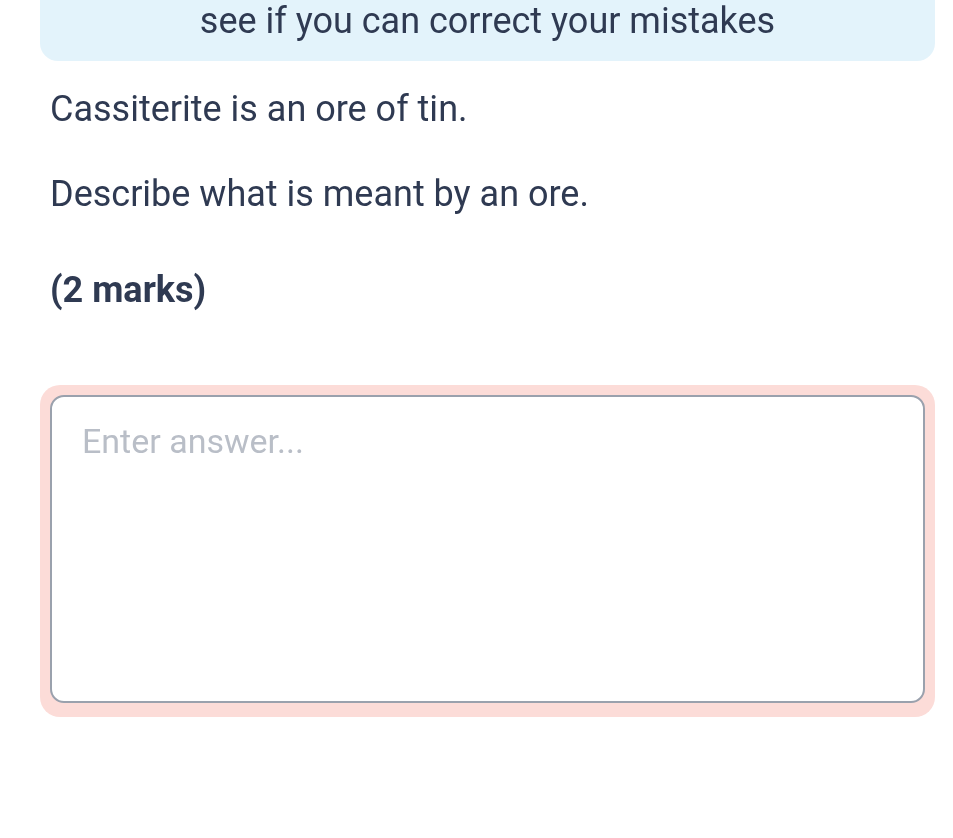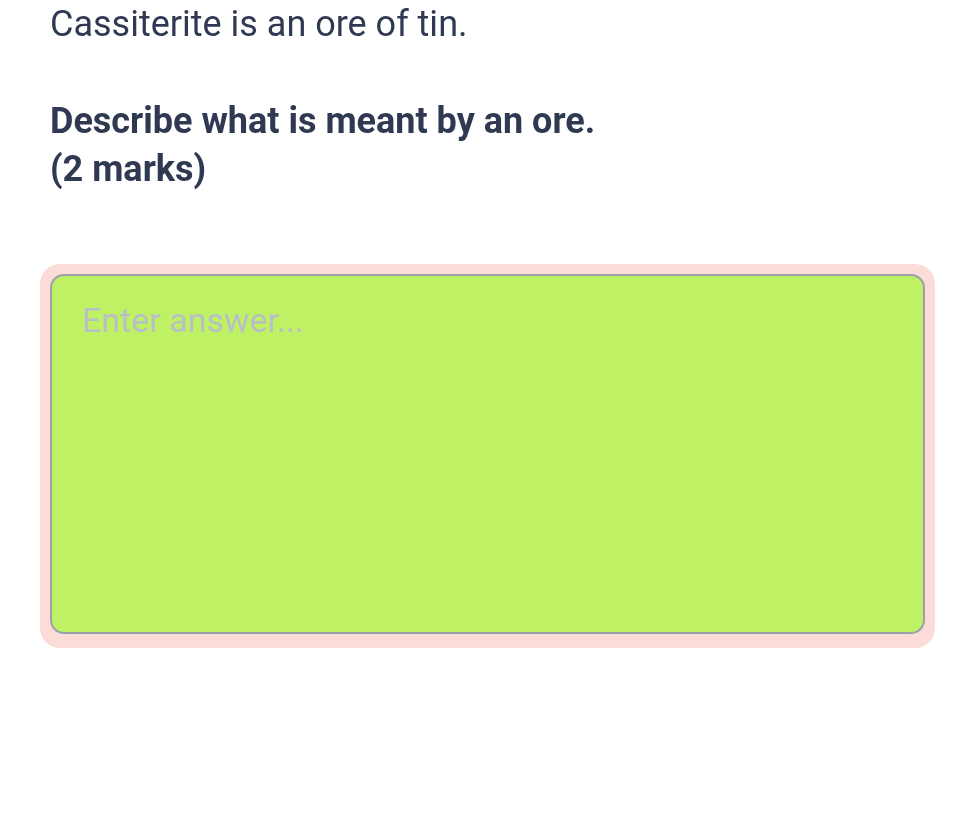--- a/index.html
+++ b/index.html
@@ -27,63 +27,67 @@
     line-height: 1.2;
   }
   .question-block {
     margin: 0 0 0 10px;
   }
   .question-line1 {
     font-size: 36px;
     color: #2f3a52;
     font-weight: 400;
     line-height: 1.35;
-    margin-bottom: 48px;
+    margin-bottom: 36px;
   }
   .question-line2 {
     font-size: 36px;
     color: #2f3a52;
-    font-weight: 700;
+    font-weight: 400;
     line-height: 1.35;
+    margin-bottom: 48px;
   }
   .marks {
     font-size: 36px;
     color: #2f3a52;
     font-weight: 700;
     line-height: 1.35;
     margin-bottom: 70px;
   }
   .answer-wrap {
     margin: 0 8px 0 0;
     border-radius: 20px;
     padding: 10px;
     background: #fcdcd8;
   }
   .answer-input {
     width: 100%;
-    height: 360px;
+    height: 308px;
     border: 2px solid #9aa1ad;
     border-radius: 14px;
-    background: #bef264;
+    background: #ffffff;
     font-size: 34px;
     color: #2f3a52;
     padding: 24px 30px;
     resize: none;
     outline: none;
     font-family: inherit;
   }
   .answer-input::placeholder {
     color: #b9bec7;
   }
 </style>
 </head>
 <body>
 
 <div class="container">
 
+  <div class="hint-banner">
+    <div class="hint-text">see if you can correct your mistakes</div>
+  </div>
 
   <div class="question-block">
     <p class="question-line1">Cassiterite is an ore of tin.</p>
     <p class="question-line2">Describe what is meant by an ore.</p>
     <p class="marks">(2 marks)</p>
   </div>
 
   <div class="answer-wrap">
     <textarea class="answer-input" placeholder="Enter answer..." style=""></textarea>
   </div>

